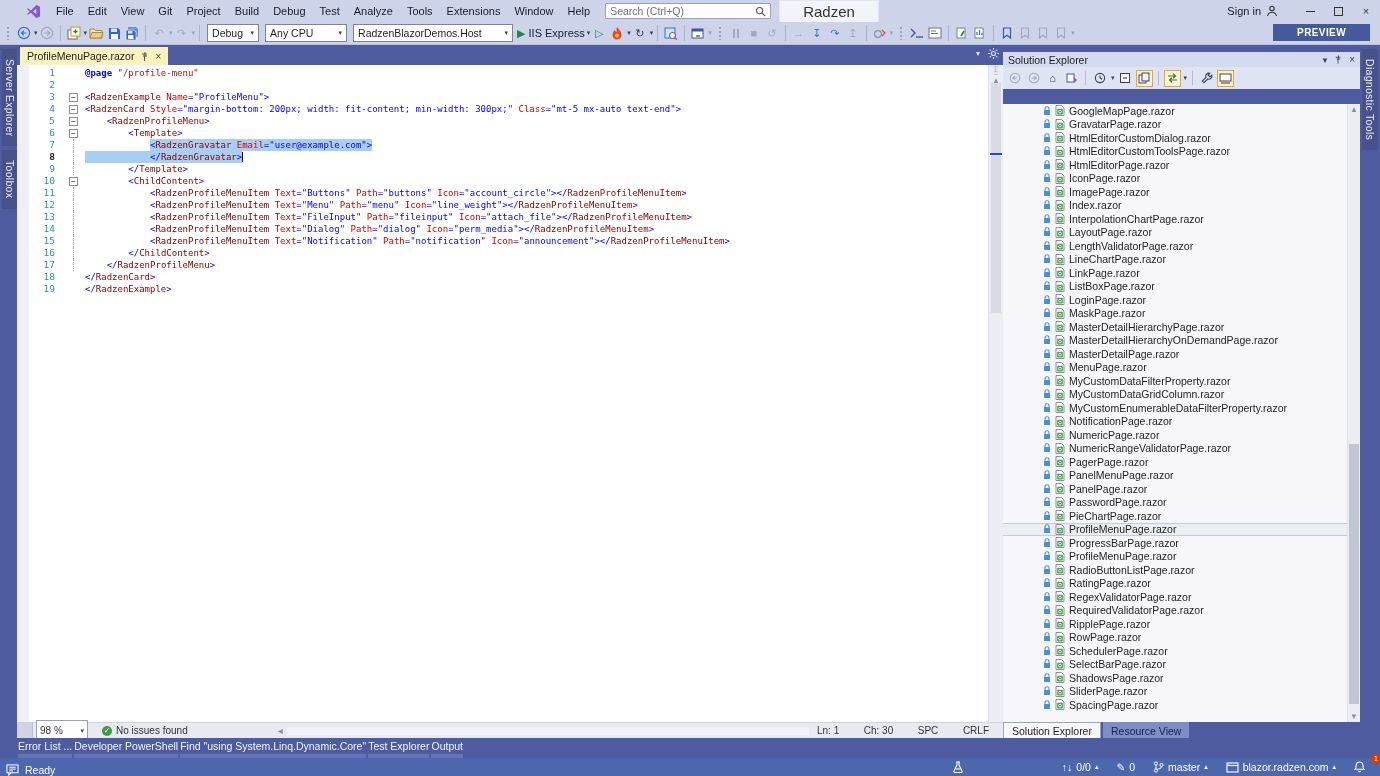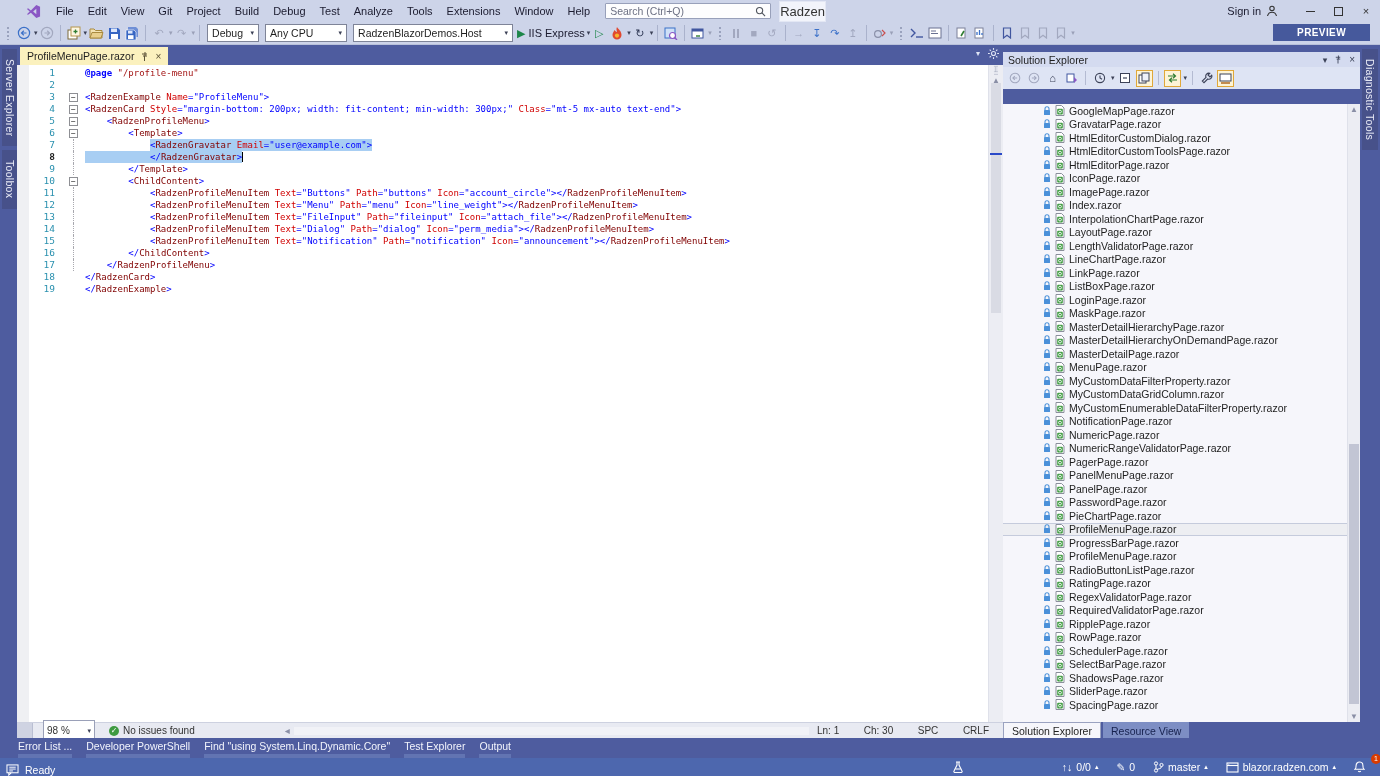--- a/index.html
+++ b/index.html
@@ -5,21 +5,21 @@
   *{margin:0;padding:0;box-sizing:border-box}
   html,body{width:1380px;height:776px}
   body{position:relative;overflow:hidden;font-family:"Liberation Sans",sans-serif;background:#4E5C9F;color:#1e1e1e}
   svg{display:block}
   
   #titlebar{position:absolute;top:0;left:0;right:0;height:22px;background:#CDD4E9;display:flex;align-items:center;font-size:11px}
   #vs-logo{margin:0 8px 0 26px}
   .menu-item{padding:3px 7px;cursor:default;color:#1b1b2f}
   #qsearch{width:166px;height:16px;margin-left:8px;background:#fdfdfe;border:1px solid #98a0ba;display:flex;align-items:center;padding:0 4px;color:#6d7184;border-radius:1px}
   #qsearch .ph{flex:1;font-size:10.5px}
-  .radzen-badge{margin-left:8px;background:#f2f4fb;border:1px solid #e3e7f4;padding:2px 0;font-size:13px;color:#333}
+  .radzen-badge{margin-left:8px;background:#f2f4fb;border:1px solid #e3e7f4;padding:2px 23px;font-size:15px;color:#333}
   #titlebar .spacer{flex:1}
   #signin{display:flex;align-items:center;gap:5px;margin-right:18px;color:#1b1b2f}
   .winbtn{width:28px;height:22px;display:flex;align-items:center;justify-content:center;color:#333;font-size:11px}
   .min-glyph{display:inline-block;width:9px;height:1px;background:#333}
   .max-glyph{display:inline-block;width:9px;height:9px;border:1px solid #333}
   
   #toolbar{position:absolute;top:22px;left:0;right:0;height:23px;background:#CDD4E9;border-bottom:1px solid #b9c1da;display:flex;align-items:center;font-size:11px}
   .tgrip{width:5px;height:14px;margin:0 4px 0 6px;background-image:radial-gradient(#9aa2bd 1px,transparent 1px);background-size:4px 4px}
   .tsep{width:1px;height:16px;background:#aab2cc;margin:0 4px}
   .tico{display:flex;align-items:center;justify-content:center;min-width:18px;height:19px;padding:0 1px;border-radius:2px;cursor:default}
@@ -63,21 +63,21 @@
   .cursor{position:absolute;top:1px;height:10px;width:1px;background:#000;z-index:2}
   .tk-k{color:#0000ff;font-weight:bold}
   .tk-b{color:#0000ff}
   .tk-t{color:#800000}
   .tk-a{color:#d00000}
   .tk-m{color:#a31515}
   .tk-p{color:#000}
   
   #editor-status{position:absolute;left:0;right:0;bottom:0;height:16px;background:#e8eaf2;border-top:1px solid #cdd1e0;display:flex;align-items:center;font-size:10px;color:#333}
   #estatus-splitter{width:16px;height:100%;background:#cfd3e2;border-right:1px solid #b9bed2}
-  #zoom-dd{width:52px;height:22px;background:#fff;border:1px solid #9aa0b8;margin-left:10px;display:flex;align-items:center;justify-content:space-between;padding:0 3px}
+  #zoom-dd{width:52px;height:22px;background:#fff;border:1px solid #9aa0b8;margin-left:3px;display:flex;align-items:center;justify-content:space-between;padding:0 3px}
   #issues{display:flex;align-items:center;gap:4px;margin-left:14px}
   .okdot{width:10px;height:10px;border-radius:50%;background:#3f9b41;color:#fff;font-size:8px;line-height:10px;text-align:center}
   #hscroll{flex:1;margin-left:90px;height:100%;display:flex;align-items:center;color:#8a8fa6}
   #hscroll .track{flex:1;height:8px;background:#f1f2f7;margin:0 4px}
   #hscroll .thumb{width:220px;height:8px;background:#d6d9e4}
   #ed-info{display:flex;width:190px;justify-content:space-between;padding:0 14px 0 4px}
   
   #se-panel{position:absolute;left:1003px;top:52px;width:357px;bottom:38px}
   #se-title{height:15px;background:#d4dbf0;display:flex;align-items:center;font-size:10.5px;padding:0 5px;color:#1e1e1e}
   #se-title .spacer{flex:1}
@@ -93,21 +93,21 @@
   .se-row.sel{background:#edeef2;border-top:1px solid #c5cbdc;border-bottom:1px solid #c5cbdc}
   #se-scroll{position:absolute;right:0;top:0;bottom:0;width:13px;background:#ecedf3;border-left:1px solid #dfe1ea;font-size:8px;color:#8a8fa6;text-align:center}
   #se-thumb{position:absolute;left:1px;right:1px;top:340px;height:260px;background:#c2c5d4}
   #se-scroll .arr{display:block;padding:1px 0}
   #se-scroll .arr.btm{position:absolute;bottom:0;left:0;right:0}
   #se-tabs{position:absolute;left:0;right:0;bottom:0;height:16px;display:flex;font-size:10.5px}
   .se-tab{padding:1px 8px 0;display:flex;align-items:center;cursor:default}
   .se-tab.active{background:#f6f6fb;color:#1e1e1e;border:1px solid #9aa2c0;border-bottom:none}
   .se-tab.inactive{background:#7d8ec4;color:#16214d;margin-left:2px}
   
-  #panel-tabs{position:absolute;left:0;right:0;bottom:18px;height:20px;background:#4E5C9F;display:flex;align-items:flex-start;padding:2px 0 0 18px;gap:14px}
+  #panel-tabs{position:absolute;left:0;right:0;bottom:18px;height:20px;background:#4E5C9F;display:flex;align-items:flex-start;padding:2px 0 0 18px;gap:2px}
   .ptab{display:flex;flex-direction:column;color:#f2f4fc;font-size:10.5px;cursor:default}
   .ptab .bar{height:5px;background:#6274b2;margin-top:2px}
   #statusbar{position:absolute;left:0;right:0;bottom:0;height:18px;background:#4d67ae;color:#fff;display:flex;align-items:flex-end;font-size:10.5px}
   #statusbar .left{display:flex;align-items:center;gap:6px;margin-left:6px}
   #statusbar .spacer{flex:1}
   .sb-item{display:flex;align-items:center;gap:4px;padding:0 9px;height:100%;cursor:default}
   .sb-caret{font-size:7px}
   #notif-badge{position:relative}
   #notif-badge .badge{position:absolute;top:-4px;right:-7px;background:#d83b01;color:#fff;border-radius:50%;width:10px;height:10px;font-size:7px;line-height:10px;text-align:center}
 </style>

